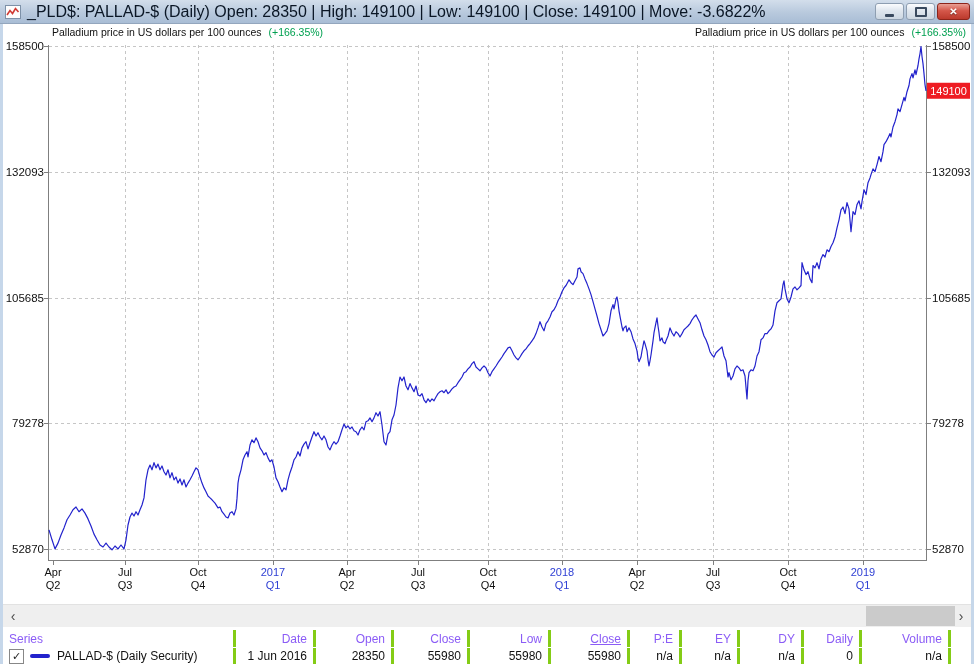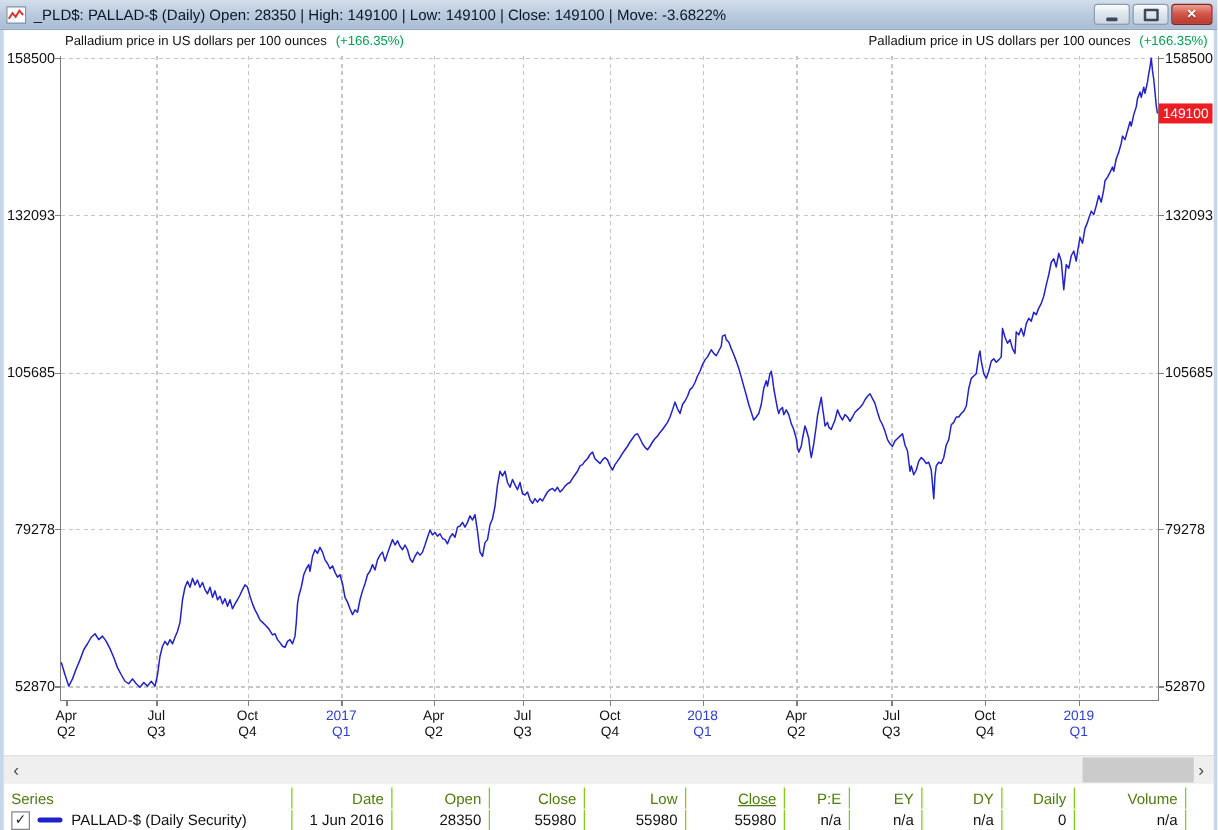--- a/index.html
+++ b/index.html
@@ -3,21 +3,21 @@
 <meta charset="utf-8">
 <style>
   html,body{margin:0;padding:0;background:#e8edf3;}
   .window{position:relative;width:974px;height:664px;background:#fff;overflow:hidden;
     font-family:"Liberation Sans",sans-serif;}
   
   .titlebar{position:absolute;left:0;top:0;width:974px;height:24px;z-index:5;
     background:linear-gradient(#d3deeb,#b8c9dd 55%,#a9bdd5);
     border-bottom:1px solid #93a6bd;display:flex;align-items:center;padding:0;box-sizing:border-box;}
   .app-icon{margin-left:5px;width:16px;height:16px;flex:0 0 auto;}
-  .title-text{margin-left:6px;font-size:12px;color:#0a1625;white-space:nowrap;}
+  .title-text{margin-left:6px;font-size:16px;color:#0a1625;white-space:nowrap;}
   .win-buttons{position:absolute;top:3px;right:4px;display:flex;gap:2px;}
   .wbtn{width:29px;height:17px;border-radius:3px;display:flex;align-items:center;justify-content:center;
     box-sizing:border-box;cursor:default;}
   .wbtn.minmax{background:linear-gradient(#fbfcfe,#dfe6ee 45%,#cdd7e2);border:1px solid #8e9eb1;color:#3a4c61;}
   .wbtn.close{width:33px;background:linear-gradient(#e9a095,#d4574a 45%,#bb3a2d);border:1px solid #8c241a;}
   .g-min{display:block;width:9px;height:3px;background:#39495e;margin-top:7px;border-radius:1px;}
   .g-max{display:block;width:8px;height:6px;border:2px solid #39495e;border-radius:1px;margin-top:1px;}
   .g-close{color:#fff;font-size:10px;font-weight:bold;line-height:15px;text-shadow:0 1px 1px rgba(0,0,0,.45);}
   
   .chart-svg{position:absolute;left:0;top:0;width:974px;height:600px;z-index:1;}
@@ -28,24 +28,24 @@
   
   .hscroll{position:absolute;left:3px;right:3px;top:604px;height:22px;z-index:3;
     background:#efefef;border-top:1px solid #e2e2e2;}
   .sb-arrow{position:absolute;top:0;width:16px;height:22px;display:flex;align-items:center;justify-content:center;
     color:#4a4a4a;font-size:14px;line-height:22px;}
   .sb-arrow.left{left:2px;} .sb-arrow.right{right:2px;}
   .sb-thumb{position:absolute;left:863px;top:1px;width:89px;height:20px;background:#cbcbcb;}
   
   .table{position:absolute;left:3px;right:3px;top:630px;height:34px;z-index:3;background:#fff;font-size:12px;}
   .thead,.trow{display:flex;align-items:center;}
-  .thead{height:17px;color:#4d7c0f;text-align:right;}
+  .thead{height:17px;color:#8b5cf6;text-align:right;}
   .trow{height:16px;margin-top:1px;color:#111;}
   .cell{flex:0 0 auto;box-sizing:border-box;height:100%;display:flex;align-items:center;
-    justify-content:flex-end;padding:0 6px;white-space:nowrap;border-left:1px solid #84cc16;overflow:hidden;}
+    justify-content:flex-end;padding:0 6px;white-space:nowrap;border-left:3px solid #84cc16;overflow:hidden;}
   .cell.first{justify-content:flex-start;border-left:none;}
   .cell.fill{flex:1 1 auto;}
   .chk{width:13px;height:13px;border:1px solid #878787;background:#fff;margin-right:6px;flex:0 0 auto;
     display:flex;align-items:center;justify-content:center;font-size:11px;color:#222;line-height:13px;}
   .swatch{width:20px;height:4px;border-radius:2px;margin-right:7px;flex:0 0 auto;}
 </style>
 </head>
 <body>
 
 <div class="window">

